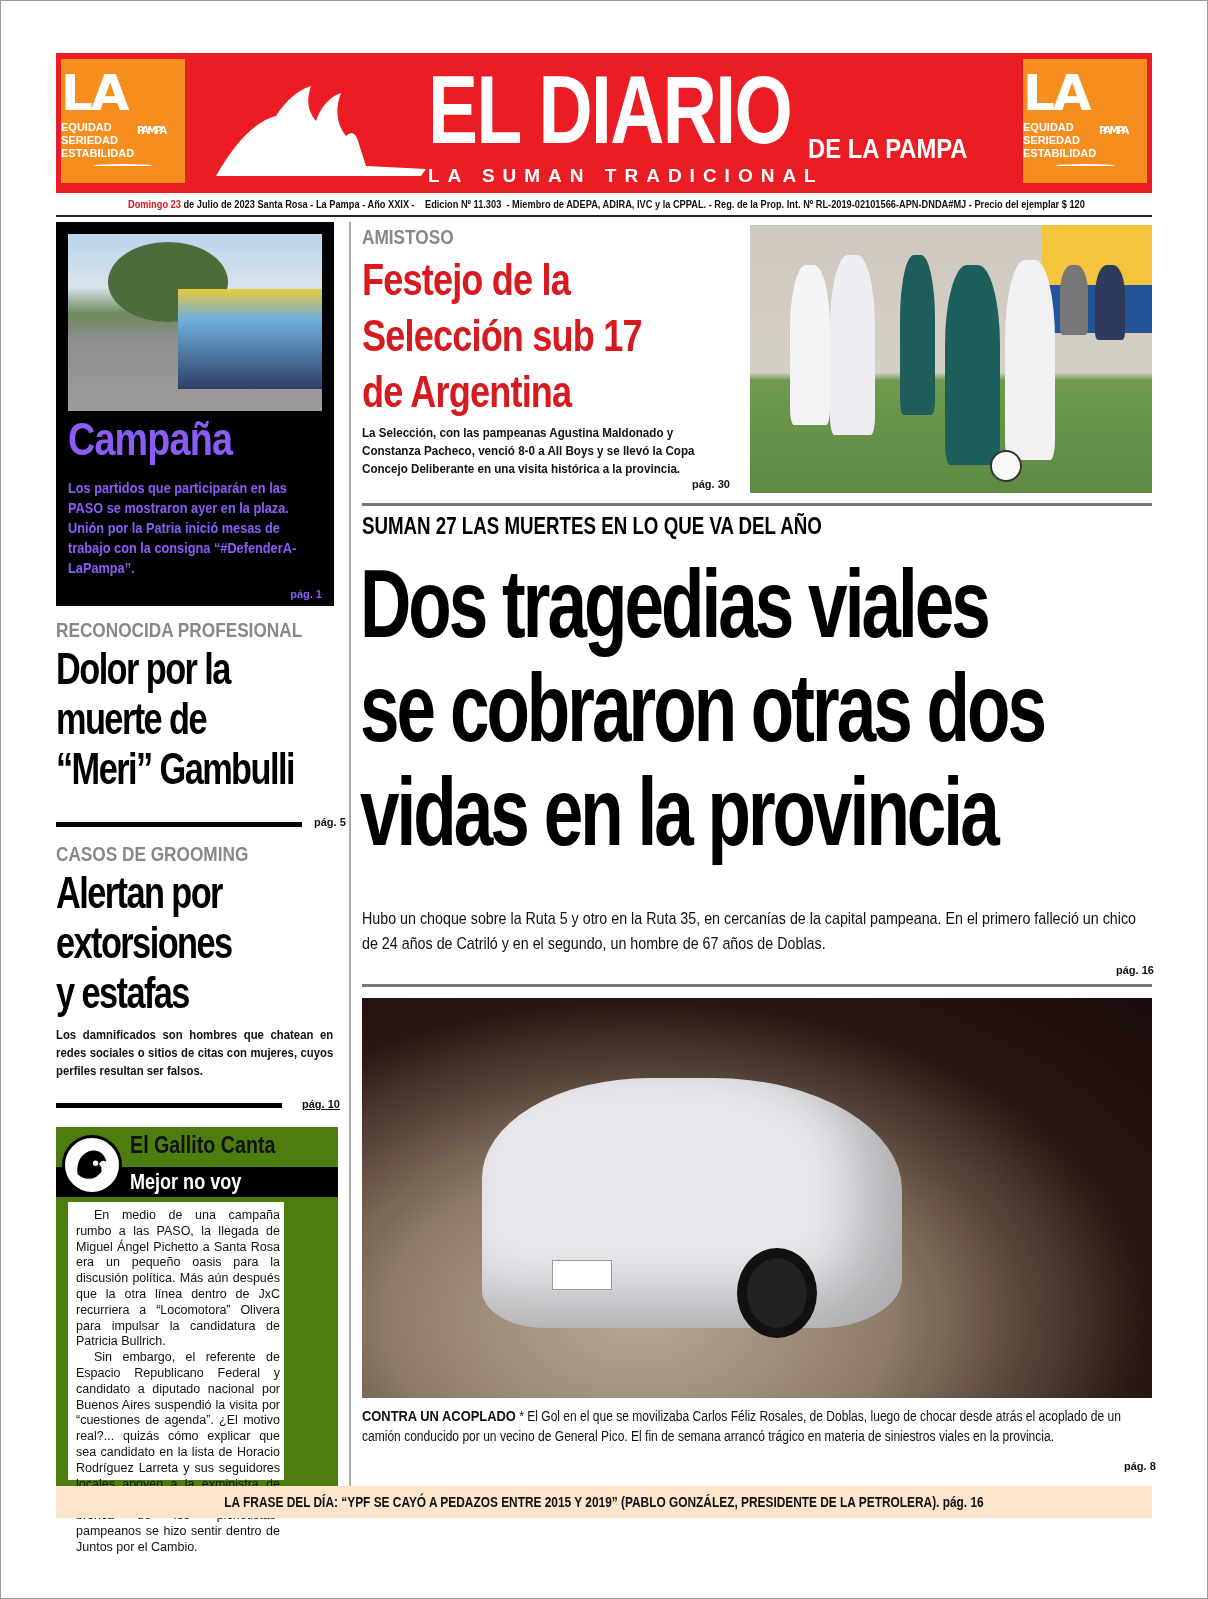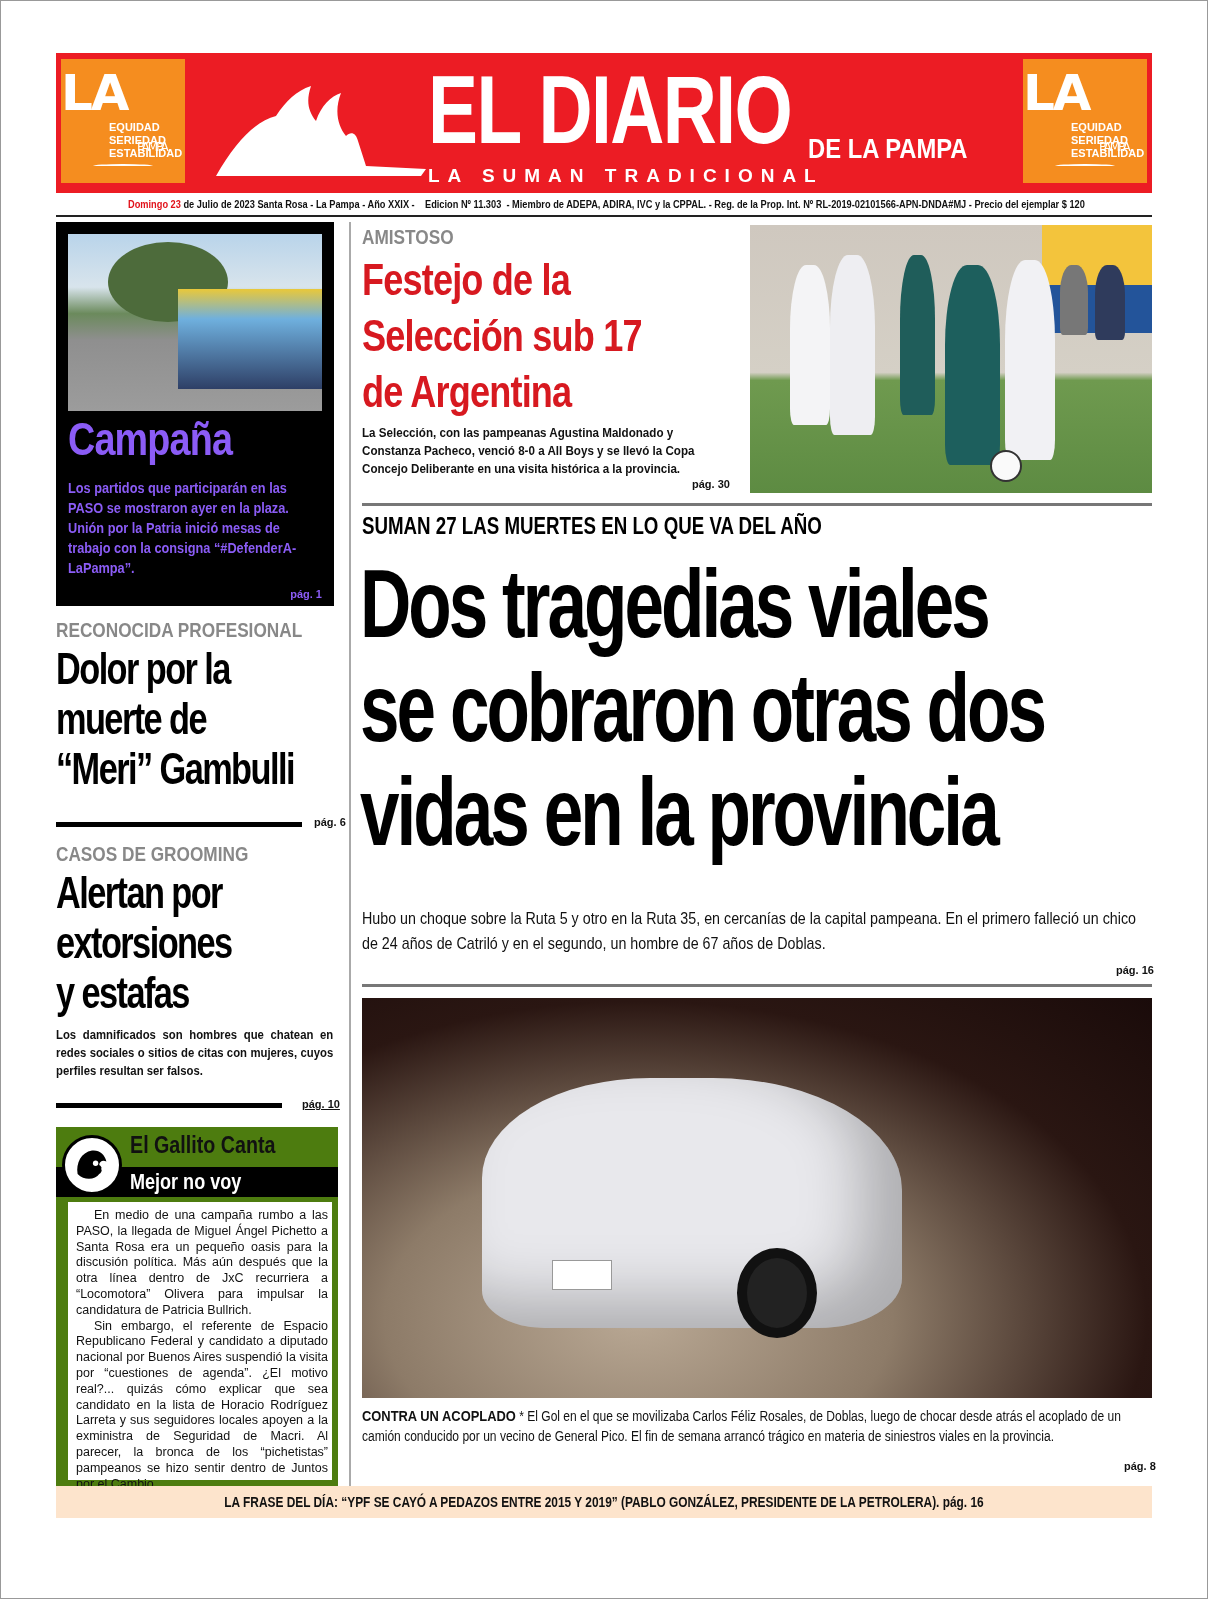--- a/index.html
+++ b/index.html
@@ -6,22 +6,22 @@
   html, body { width: 1208px; height: 1599px; background: #ffffff; overflow: hidden; }
   body { position: relative; font-family: "Liberation Sans", sans-serif; color: #111; }
   .page-frame { position: absolute; left: 0; top: 0; width: 1208px; height: 1599px; border: 1px solid #999; }
 
   
   .masthead { position: absolute; left: 56px; top: 53px; width: 1096px; height: 140px; background: #ec1c24; }
   .badge { position: absolute; top: 6px; width: 124px; height: 124px; background: #f58d1f; color: #fff; text-align: left; }
   .badge.left { left: 5px; }
   .badge.right { right: 5px; }
   .badge .la { font-family: "DejaVu Sans", sans-serif; font-weight: bold; font-size: 50px; line-height: 56px; margin-top: 6px; letter-spacing: -2px; position: relative; }
-  .badge .pampa { position: absolute; font-size: 12px; font-weight: normal; left: 76px; top: 54px; }
-  .badge .motto { font-size: 11px; font-weight: bold; line-height: 13px; font-family: "Liberation Sans", sans-serif; padding-left: 48px; }
+  .badge .pampa { position: absolute; font-size: 10px; font-weight: bold; left: 76px; top: 38px; }
+  .badge .motto { font-size: 11px; font-weight: bold; line-height: 13px; font-family: "Liberation Sans", sans-serif; }
   .badge .swoosh { width: 60px; height: 4px; margin: 4px auto 0; border-top: 2px solid #fff; border-radius: 50%; }
   .logo-bird { position: absolute; left: 160px; top: 18px; width: 220px; height: 110px; }
   .brand { position: absolute; left: 372px; top: 4px; font-family: "Liberation Sans", sans-serif; font-weight: bold; color: #fff; font-size: 96px; line-height: 106px; letter-spacing: -2px; transform: scaleX(0.78); transform-origin: left top; }
   .brand-sub { position: absolute; left: 752px; top: 80px; color: #fff; font-weight: bold; font-size: 28px; transform: scaleX(0.85); transform-origin: left top; }
   .tagline { position: absolute; left: 372px; top: 112px; color: #fff; font-weight: bold; font-size: 19px; letter-spacing: 8px; }
 
   .infoline { position: absolute; left: 128px; top: 198px; font-size: 11px; font-weight: bold; color: #111; white-space: nowrap; transform: scaleX(0.84); transform-origin: left top; }
   .infoline .red { color: #e1121a; }
   .rule-top { position: absolute; left: 56px; top: 215px; width: 1096px; height: 2px; background: #222; }
 
@@ -39,21 +39,21 @@
   .hed-black { font-weight: bold; color: #000; font-size: 44px; line-height: 50px; letter-spacing: -2px; transform: scaleX(0.78); transform-origin: left top; white-space: nowrap; }
   .story { position: absolute; left: 56px; }
   .bar-rule { position: absolute; height: 5px; background: #000; }
 
   .gallito { position: absolute; left: 56px; top: 1127px; width: 282px; height: 360px; background: #4d7c0f; }
   .gallito .title { position: absolute; left: 74px; top: 4px; font-size: 24px; font-weight: bold; color: #111; transform: scaleX(0.82); transform-origin: left top; }
   .gallito .subbar { position: absolute; left: 0; top: 40px; width: 282px; height: 30px; background: #000; }
   .gallito .sub { position: absolute; left: 74px; top: 42px; font-size: 22px; font-weight: bold; color: #fff; transform: scaleX(0.82); transform-origin: left top; }
   .gallito .rooster { position: absolute; left: 6px; top: 8px; width: 60px; height: 60px; border-radius: 50%; background: #fff; border: 3px solid #000; }
   .gallito .rooster svg { width: 100%; height: 100%; }
-  .gallito .body { position: absolute; left: 12px; top: 75px; width: 264px; height: 278px; background: #fff; padding: 6px 4px 0 8px; }
+  .gallito .body { position: absolute; left: 12px; top: 75px; width: 216px; height: 278px; background: #fff; padding: 6px 4px 0 8px; }
   .gallito .body p { font-size: 12.5px; line-height: 15.8px; text-align: justify; text-indent: 18px; color: #111; }
 
   .col-divider { position: absolute; left: 349px; top: 222px; width: 2px; height: 1270px; background: #aaa; }
 
   
   .amistoso-kicker { position: absolute; left: 362px; top: 225px; }
   .festejo { position: absolute; left: 362px; top: 252px; color: #d71920; font-weight: bold; font-size: 44px; line-height: 56px; letter-spacing: -1px; transform: scaleX(0.82); transform-origin: left top; white-space: nowrap; }
   .festejo-deck { position: absolute; left: 362px; top: 424px; width: 430px; font-size: 13.5px; line-height: 18px; font-weight: bold; transform: scaleX(0.86); transform-origin: left top; }
   .festejo-pag { position: absolute; left: 692px; top: 478px; }
   .soccer-photo { position: absolute; left: 750px; top: 225px; width: 402px; height: 268px; background: linear-gradient(180deg,#cfc8bf 0%,#d5d0c6 55%,#6f9a4f 58%,#5d8b42 100%); overflow: hidden; }
@@ -133,21 +133,21 @@
   <span class="pag">pág. 1</span>
 </section>
 
 <section class="story" style="top:618px; width:290px;">
   <div class="kicker">RECONOCIDA PROFESIONAL</div>
   <div class="hed-black" style="margin-top:2px;">Dolor por la</div>
   <div class="hed-black">muerte de</div>
   <div class="hed-black">“Meri” Gambulli</div>
 </section>
 <div class="bar-rule" style="left:56px; top:822px; width:246px;"></div>
-<span class="pag" style="position:absolute; left:314px; top:816px;">pág. 6</span>
+<span class="pag" style="position:absolute; left:314px; top:816px;">pág. 5</span>
 
 <section class="story" style="top:842px; width:290px;">
   <div class="kicker">CASOS DE GROOMING</div>
   <div class="hed-black" style="margin-top:2px;">Alertan por</div>
   <div class="hed-black">extorsiones</div>
   <div class="hed-black">y estafas</div>
   <p style="width:330px; margin-top:8px; font-size:13.5px; line-height:18px; font-weight:bold; text-align:justify; transform:scaleX(0.84); transform-origin:left top;">Los damnificados son hombres que chatean en redes sociales o sitios de citas con mujeres, cuyos perfiles resultan ser falsos.</p>
 </section>
 <div class="bar-rule" style="left:56px; top:1103px; width:226px;"></div>
 <span class="pag" style="position:absolute; left:302px; top:1098px;text-decoration:underline;">pág. 10</span>

